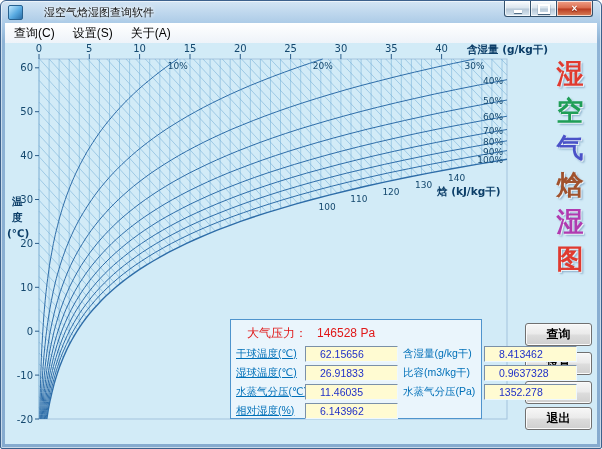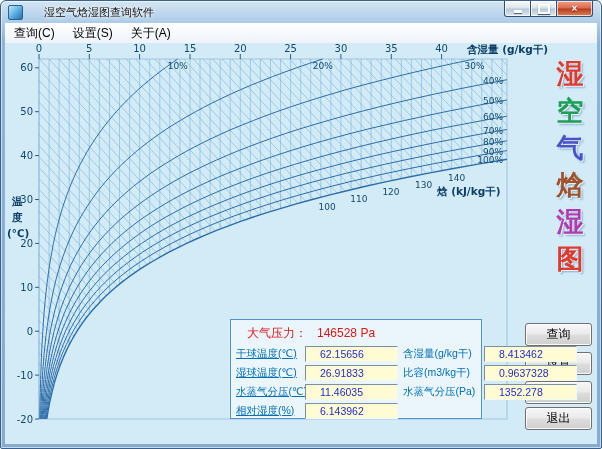--- a/index.html
+++ b/index.html
@@ -26,21 +26,21 @@
   svg.chart{position:absolute;left:0;top:0;}
   svg.chart text{font-family:"DejaVu Sans",sans-serif;}
   svg.chart .tick{font-size:10px;fill:#14486e;}
   svg.chart .pct{font-size:9px;fill:#14486e;}
   svg.chart .axist{font-size:10.5px;font-weight:bold;fill:#0c3e68;}
   .vtitle{position:absolute;left:540px;top:16px;width:50px;display:flex;flex-direction:column;align-items:center;gap:7px;}
   .vchar{font-family:"DejaVu Serif","Liberation Serif",serif;font-size:27px;font-weight:bold;line-height:30px;
     text-shadow:1px 1px 0 rgba(255,255,255,.8),2px 2px 2px rgba(0,60,120,.35);}
   .btn{position:absolute;left:520px;width:67px;height:23px;box-sizing:border-box;border:1px solid #707070;border-radius:3px;
     background:linear-gradient(#f7f7f7,#ebebeb 45%,#dcdcdc 55%,#cfcfcf);box-shadow:inset 0 0 0 1px #fbfbfb;
-    font-size:12px;color:#000;display:flex;align-items:center;justify-content:center;cursor:default;}
+    font-size:12px;color:#000;display:flex;align-items:center;justify-content:center;cursor:default;font-weight:bold;}
   .panel{position:absolute;left:225px;top:276px;width:252px;height:100px;box-sizing:border-box;
     background:#eaf5fc;border:1px solid #4f94cd;}
   .p-title{font-size:12px;color:#e01818;margin:5px 0 2px 16px;}
   .p-title .val{margin-left:10px;}
   .p-grid{display:flex;}
   .p-col{flex:1;padding-left:5px;}
   .p-row{display:flex;align-items:center;height:19px;}
   .p-label{font-size:10.5px;color:#0070b8;white-space:nowrap;}
   .p-col.l .p-label{width:69px;text-decoration:underline;}
   .p-col.r .p-label{width:81px;}

